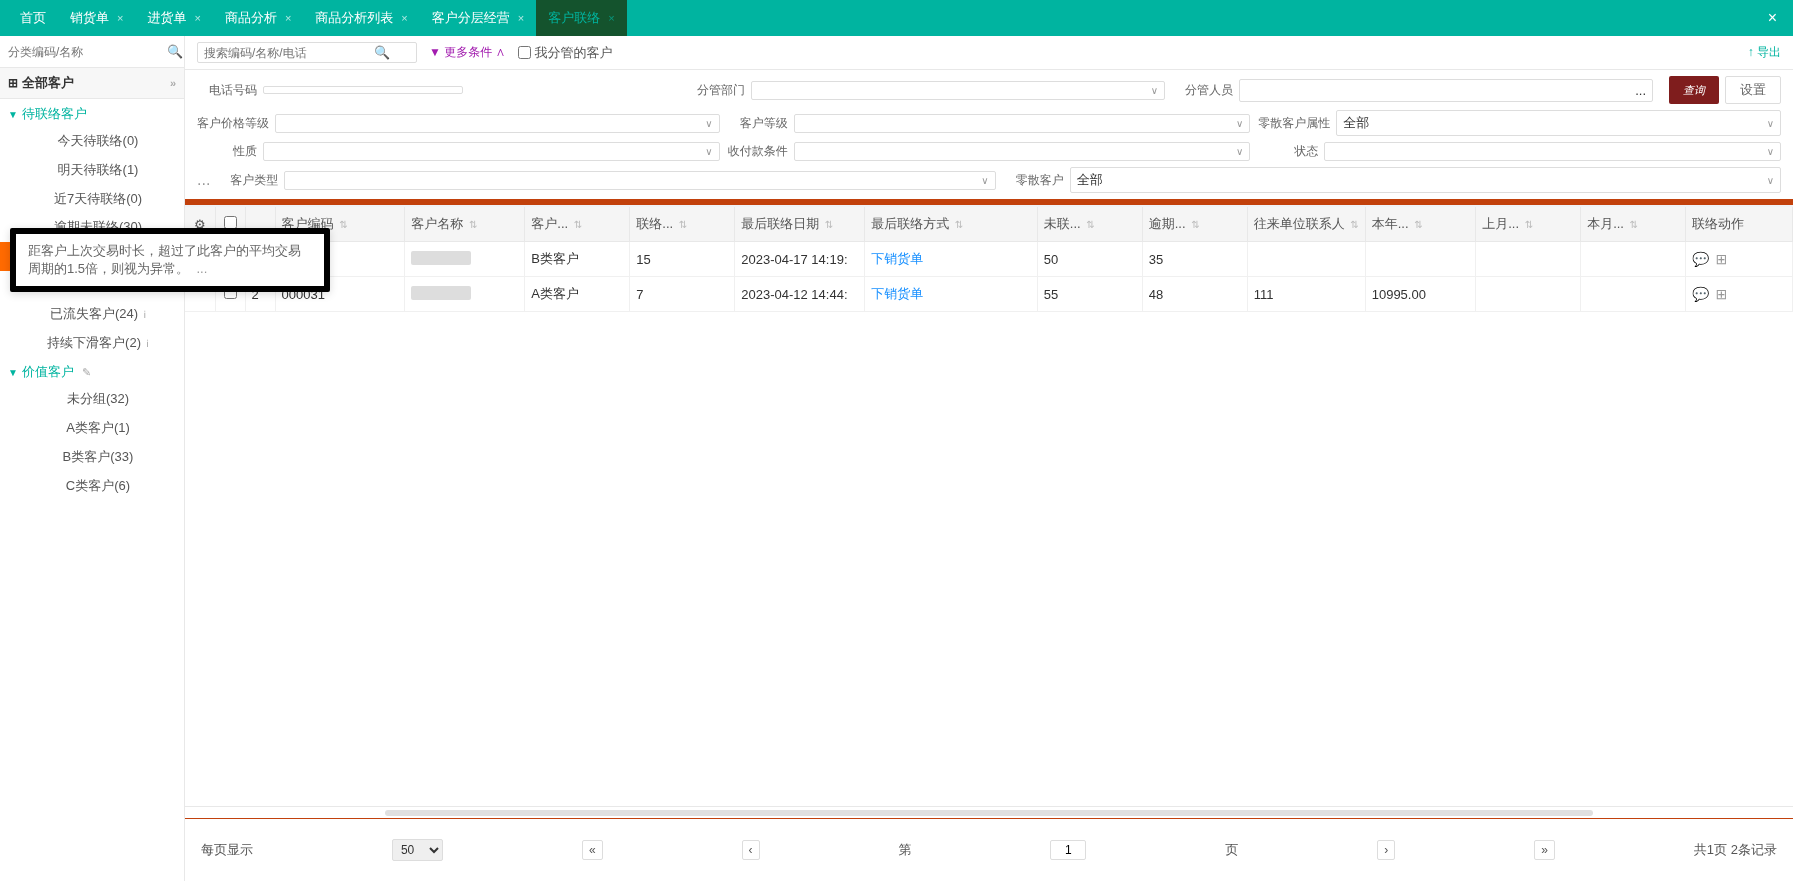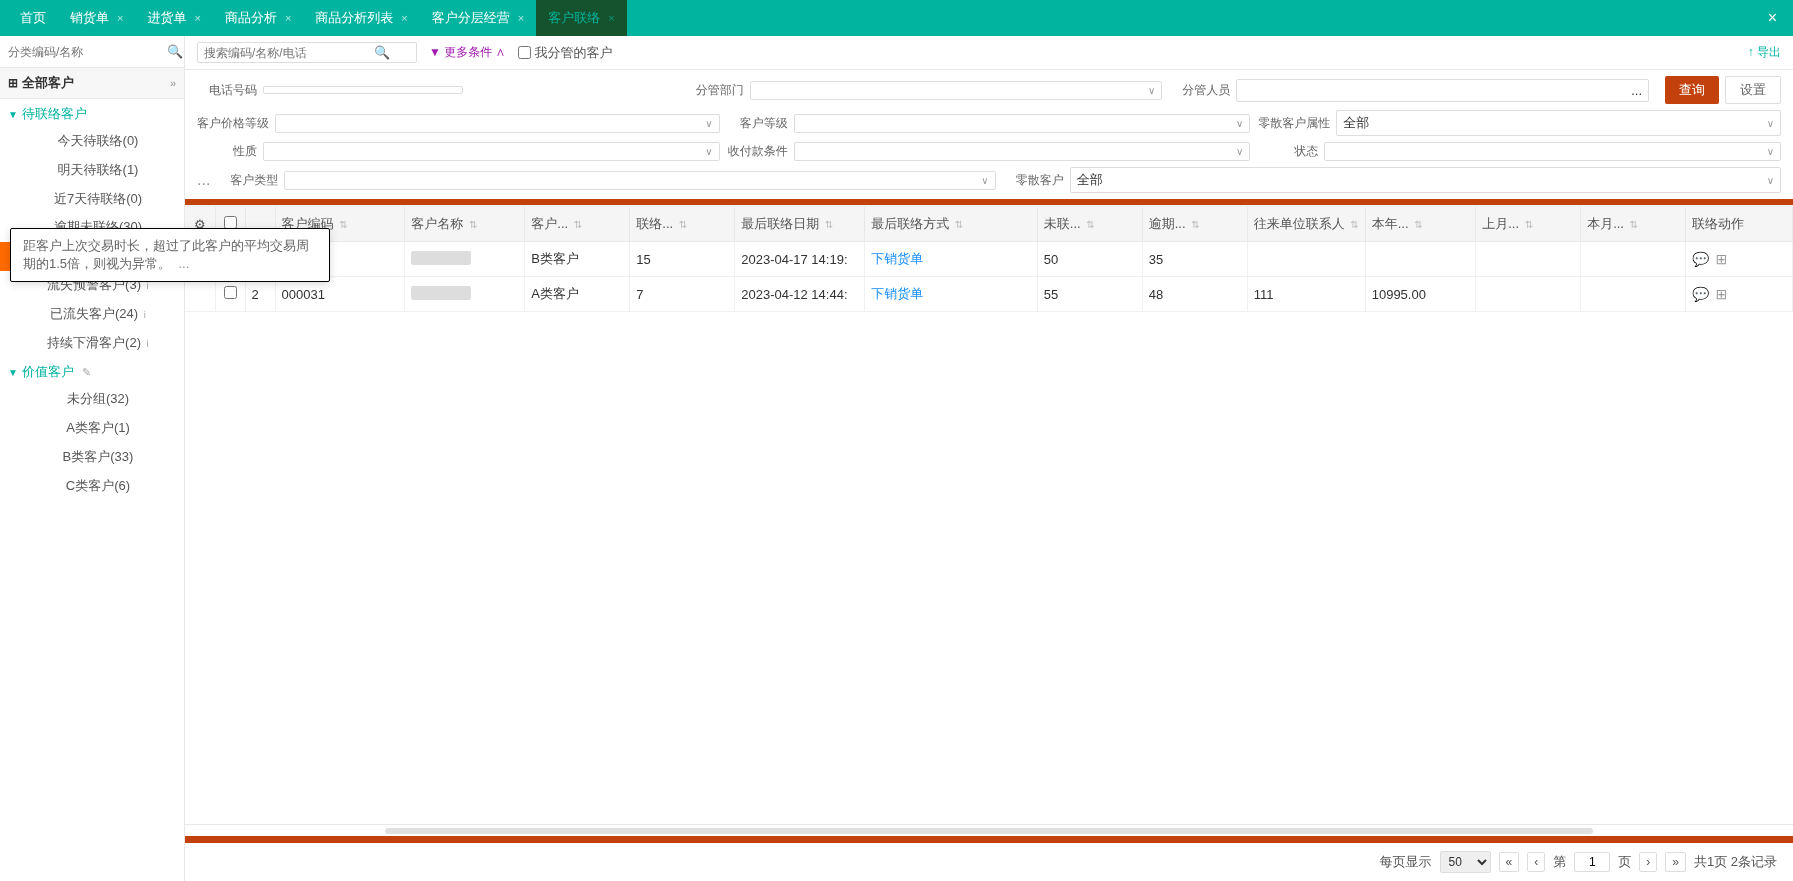--- a/index.html
+++ b/index.html
@@ -110,21 +110,21 @@
       color: #fff;
       font-weight: bold;
     }
 
     
     .tooltip-box {
       position: absolute;
       left: 10px;
       top: 228px;
       background: #fff;
-      border: 1px solid #000000;
+      border: 6px solid #000000;
       padding: 8px 12px;
       font-size: 12px;
       color: #666;
       box-shadow: 0 2px 8px rgba(0,0,0,0.15);
       z-index: 100;
       max-width: 320px;
       border-radius: 2px;
     }
     .tooltip-box .dots { color: #999; margin-left: 4px; }
 
@@ -228,27 +228,28 @@
       cursor: pointer;
     }
     .filter-input .arrow { color: #999; font-size: 10px; }
     .filter-input.wide { flex: 2; }
     .filter-actions {
       display: flex;
       gap: 6px;
       margin-left: 8px;
     }
     .btn-query {
-      background: #c2410c;
+      background: #7f1d1d;
       color: #fff;
       border: none;
       border-radius: 2px;
       padding: 4px 14px;
       cursor: pointer;
-      font-size: 13px;
+      font-size: 11px;
+      font-style: italic;
     }
     .btn-settings {
       background: #fff;
       color: #666;
       border: 1px solid #ddd;
       border-radius: 2px;
       padding: 4px 14px;
       cursor: pointer;
       font-size: 13px;
     }
@@ -319,25 +320,25 @@
       font-size: 14px;
     }
     .checkbox-cell {
       width: 30px;
       text-align: center;
     }
 
     
     .table-footer {
       background: #fff;
-      border-top: 7px solid #c2410c;
-      padding: 8px 16px;
-      display: flex;
-      align-items: center;
-      justify-content: flex-end;
+      border-top: 1px solid #c2410c;
+      padding: 20px 16px;
+      display: flex;
+      align-items: center;
+      justify-content: space-between;
       gap: 8px;
       font-size: 12px;
       color: #555;
     }
     .page-size-select {
       border: 1px solid #ddd;
       border-radius: 2px;
       padding: 2px 4px;
       font-size: 12px;
       color: #333;

